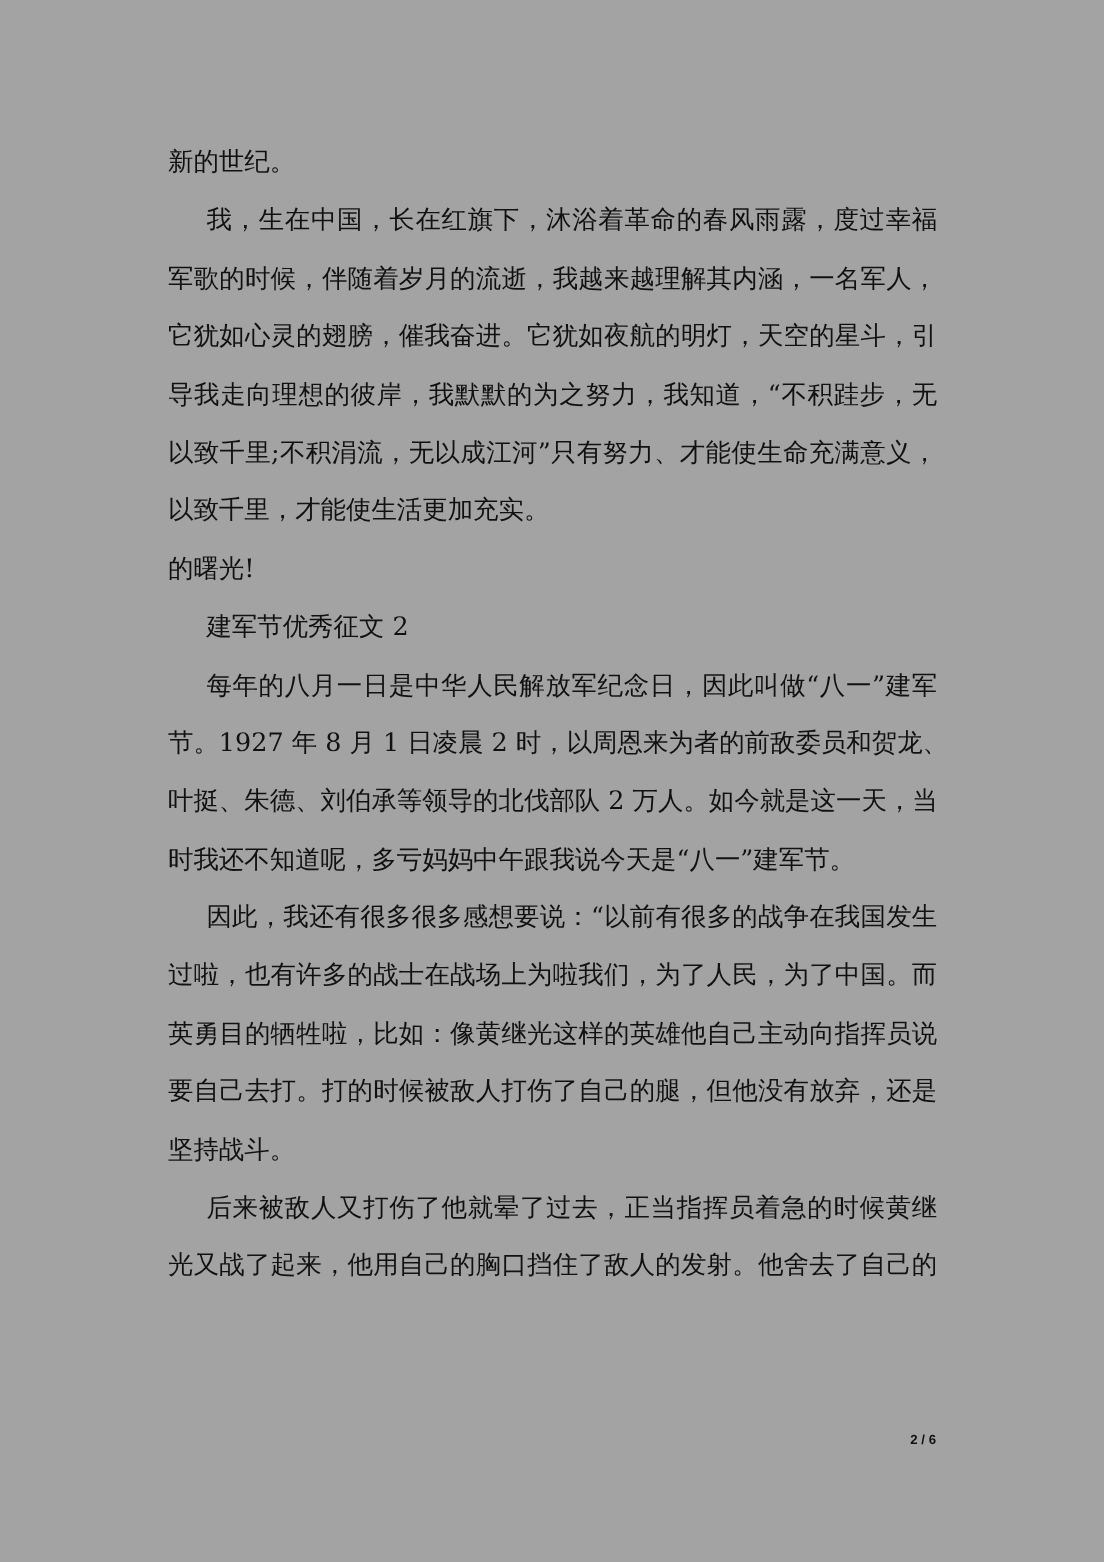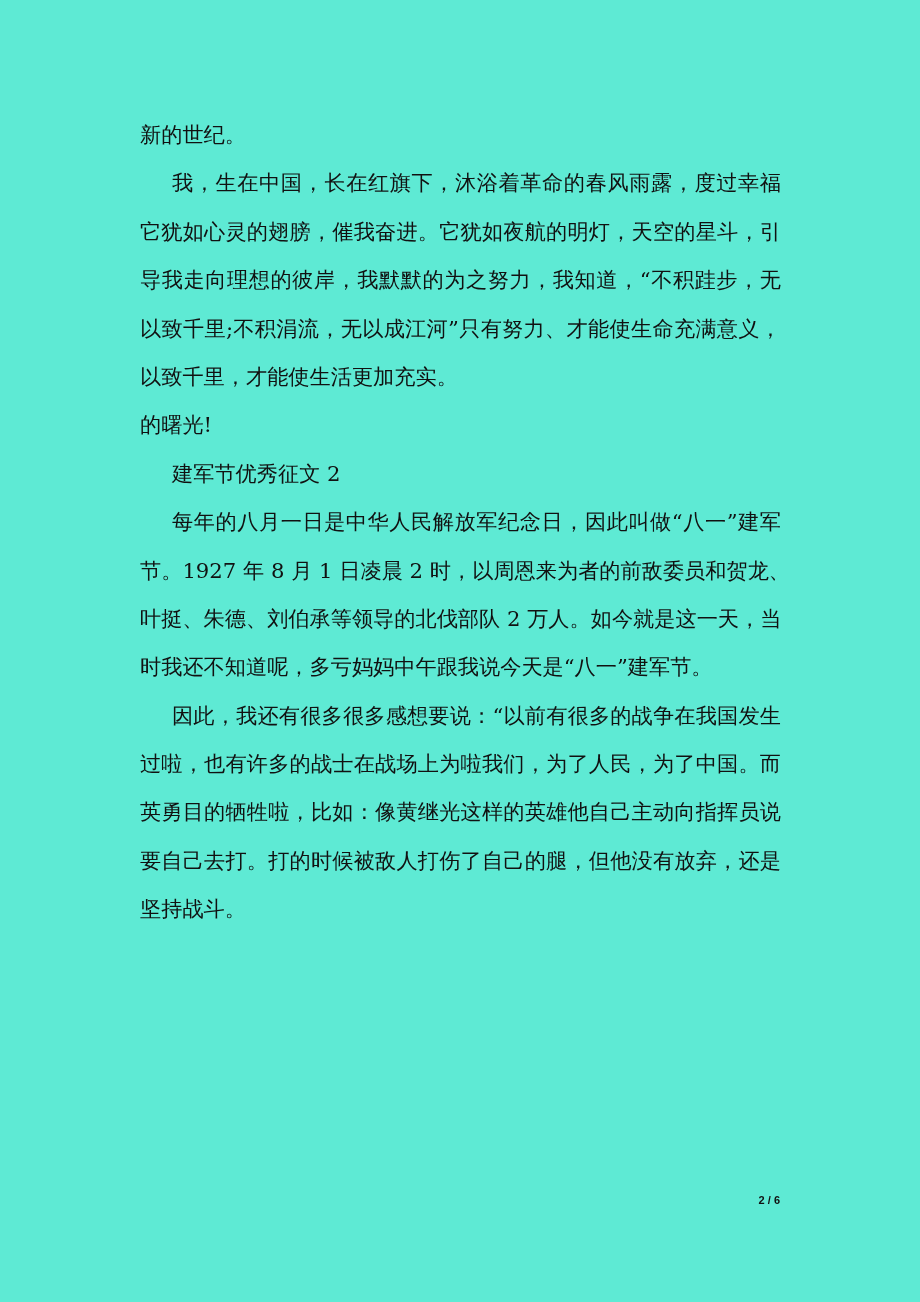--- a/index.html
+++ b/index.html
@@ -13,21 +13,21 @@
     position: relative;
     overflow: hidden;
     font-family: "DejaVu Serif", "Liberation Serif", serif;
     color: #111111;
   }
   .page {
     position: absolute;
     left: 0; top: 0;
     width: 920px;
     height: 1302px;
-    background: #5eead4;
+    background: #a3a3a3;
     text-decoration: underline;
   }
   .body-text {
     position: absolute;
     left: 140px;
     top: 111px;
     width: 641px;
   }
   .line {
     height: 48.4px;
@@ -60,20 +60,21 @@
 
 <div class="page">
   <div class="body-text">
 
     <div>
       <div class="line">新的世纪。</div>
     </div>
 
     <div>
       <div class="line full indent">我，生在中国，长在红旗下，沐浴着革命的春风雨露，度过幸福</div>
+      <div class="line full">军歌的时候，伴随着岁月的流逝，我越来越理解其内涵，一名军人，</div>
       <div class="line full">它犹如心灵的翅膀，催我奋进。它犹如夜航的明灯，天空的星斗，引</div>
       <div class="line full">导我走向理想的彼岸，我默默的为之努力，我知道，“不积跬步，无</div>
       <div class="line full">以致千里;不积涓流，无以成江河”只有努力、才能使生命充满意义，</div>
       <div class="line">以致千里，才能使生活更加充实。</div>
     </div>
 
     <div>
       <div class="line">的曙光!</div>
     </div>
 
@@ -89,17 +90,21 @@
     </div>
 
     <div>
       <div class="line full indent">因此，我还有很多很多感想要说：“以前有很多的战争在我国发生</div>
       <div class="line full">过啦，也有许多的战士在战场上为啦我们，为了人民，为了中国。而</div>
       <div class="line full">英勇目的牺牲啦，比如：像黄继光这样的英雄他自己主动向指挥员说</div>
       <div class="line full">要自己去打。打的时候被敌人打伤了自己的腿，但他没有放弃，还是</div>
       <div class="line">坚持战斗。</div>
     </div>
 
+    <div>
+      <div class="line full indent">后来被敌人又打伤了他就晕了过去，正当指挥员着急的时候黄继</div>
+      <div class="line full">光又战了起来，他用自己的胸口挡住了敌人的发射。他舍去了自己的</div>
+    </div>
 
   </div>
 
   <div class="page-number">2 / 6</div>
 </div>
 
 </body></html>

